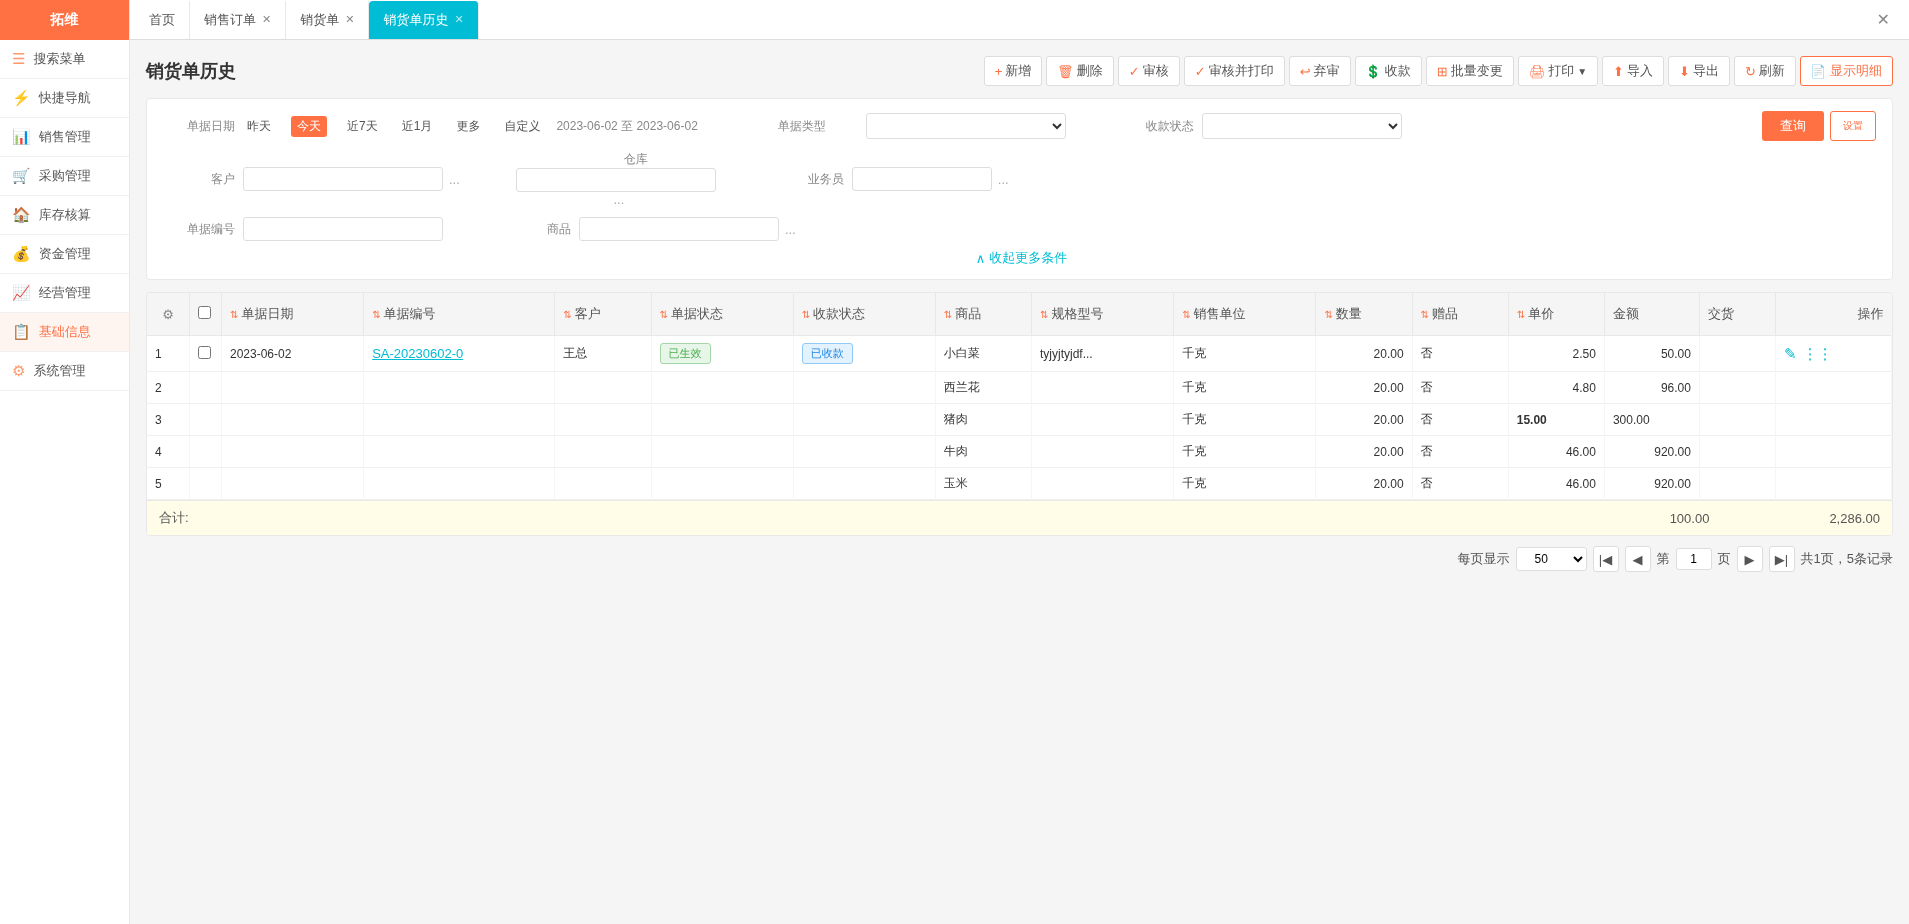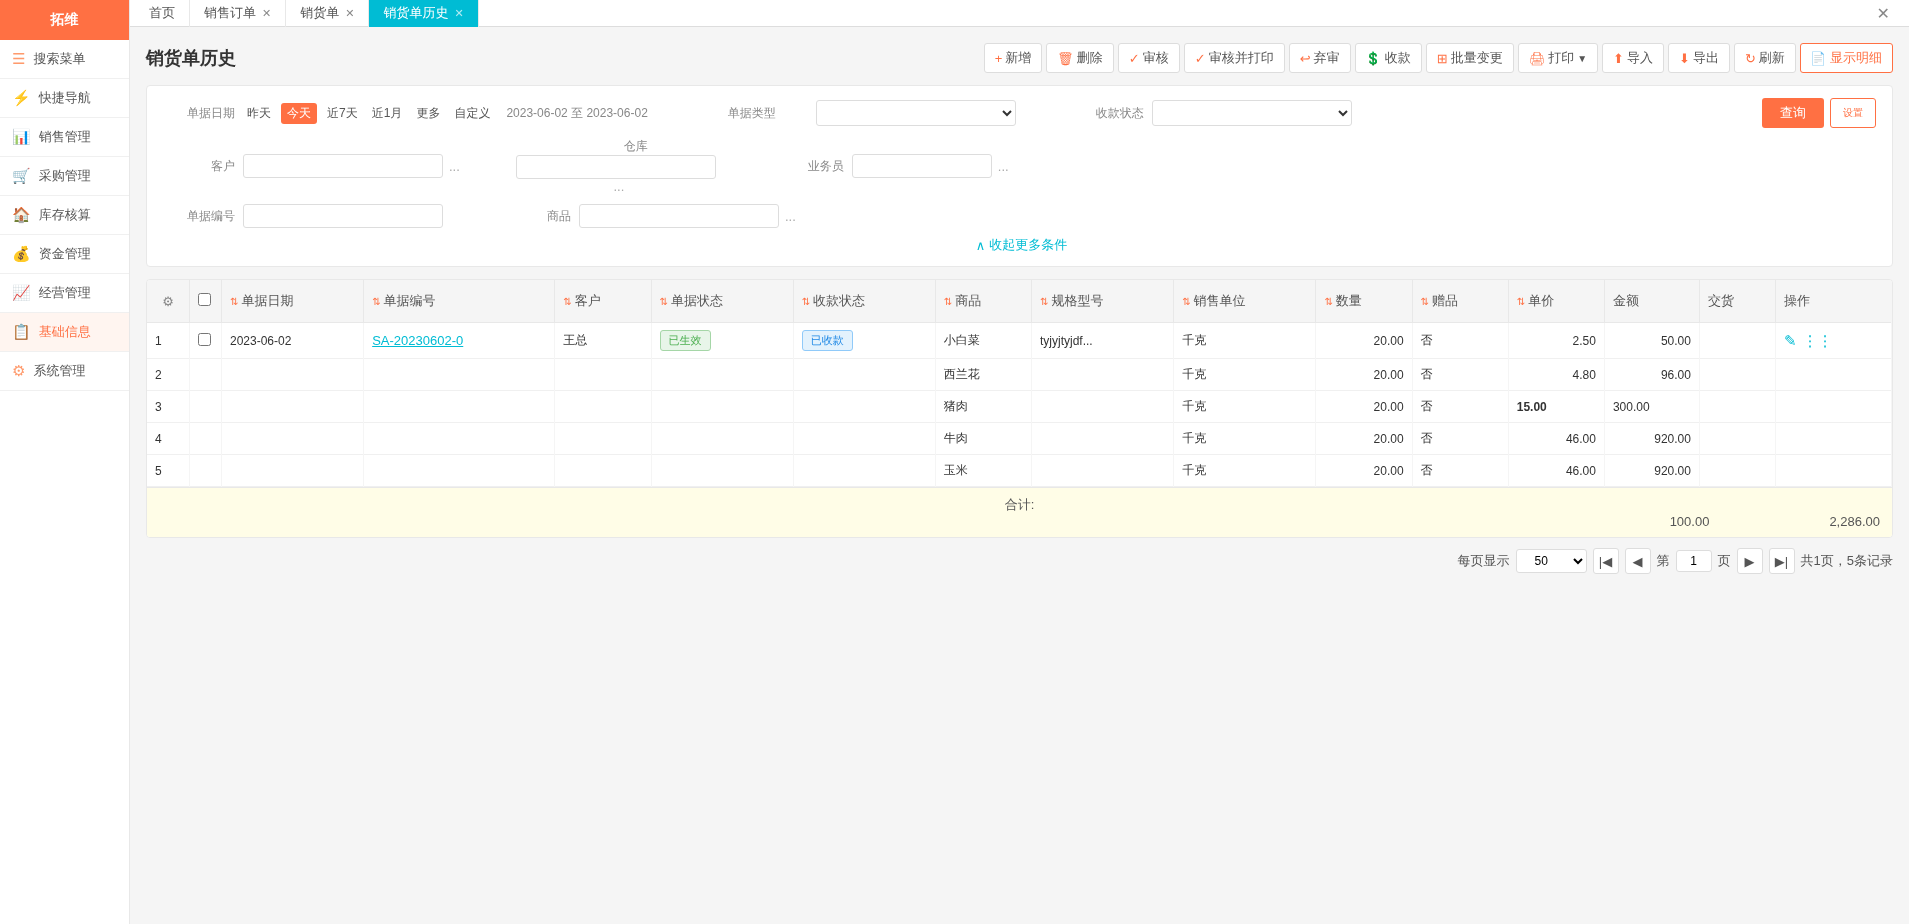--- a/index.html
+++ b/index.html
@@ -47,21 +47,21 @@
       flex-direction: column;
       overflow: hidden;
     }
 
     
     .tabs-bar {
       display: flex;
       align-items: center;
       background: #fff;
       border-bottom: 1px solid #ddd;
-      height: 27px;
+      height: 40px;
       padding: 0 5px;
     }
     .tab {
       display: flex;
       align-items: center;
       padding: 0 14px;
       height: 38px;
       cursor: pointer;
       color: #555;
       border-right: 1px solid #e8e8e8;
@@ -175,21 +175,21 @@
       background: #fff;
     }
     .filter-dots {
       color: #aaa;
       margin-left: 6px;
       cursor: pointer;
     }
     .date-shortcuts {
       display: flex;
       align-items: center;
-      gap: 6px;
+      gap: 16px;
       margin-right: 8px;
     }
     .date-shortcut {
       cursor: pointer;
       color: #555;
       font-size: 12px;
       padding: 2px 4px;
     }
     .date-shortcut.active {
       background: #ff7043;
@@ -230,21 +230,21 @@
     }
     thead th {
       padding: 8px 8px;
       text-align: left;
       font-weight: 500;
       color: #555;
       font-size: 12px;
       border-right: 1px solid #e8e8e8;
       white-space: nowrap;
     }
-    thead th:last-child { border-right: none; }
+    thead th:last-child { border-right: none; text-align: right; }
     .th-sortable {
       display: flex;
       align-items: center;
       gap: 3px;
     }
     .sort-icon { color: #ff7043; font-size: 10px; }
     tbody tr {
       border-bottom: 1px solid #f0f0f0;
     }
     tbody td {
@@ -267,21 +267,20 @@
 
     
     .table-footer {
       background: #fffde7;
       display: flex;
       align-items: center;
       padding: 8px 12px;
       font-size: 12px;
       color: #555;
       border-top: 1px solid #e8e8e8;
-      flex-direction: column;
     }
     .footer-sum {
       margin-left: auto;
       display: flex;
       gap: 40px;
     }
 
     
     .pagination {
       display: flex;

